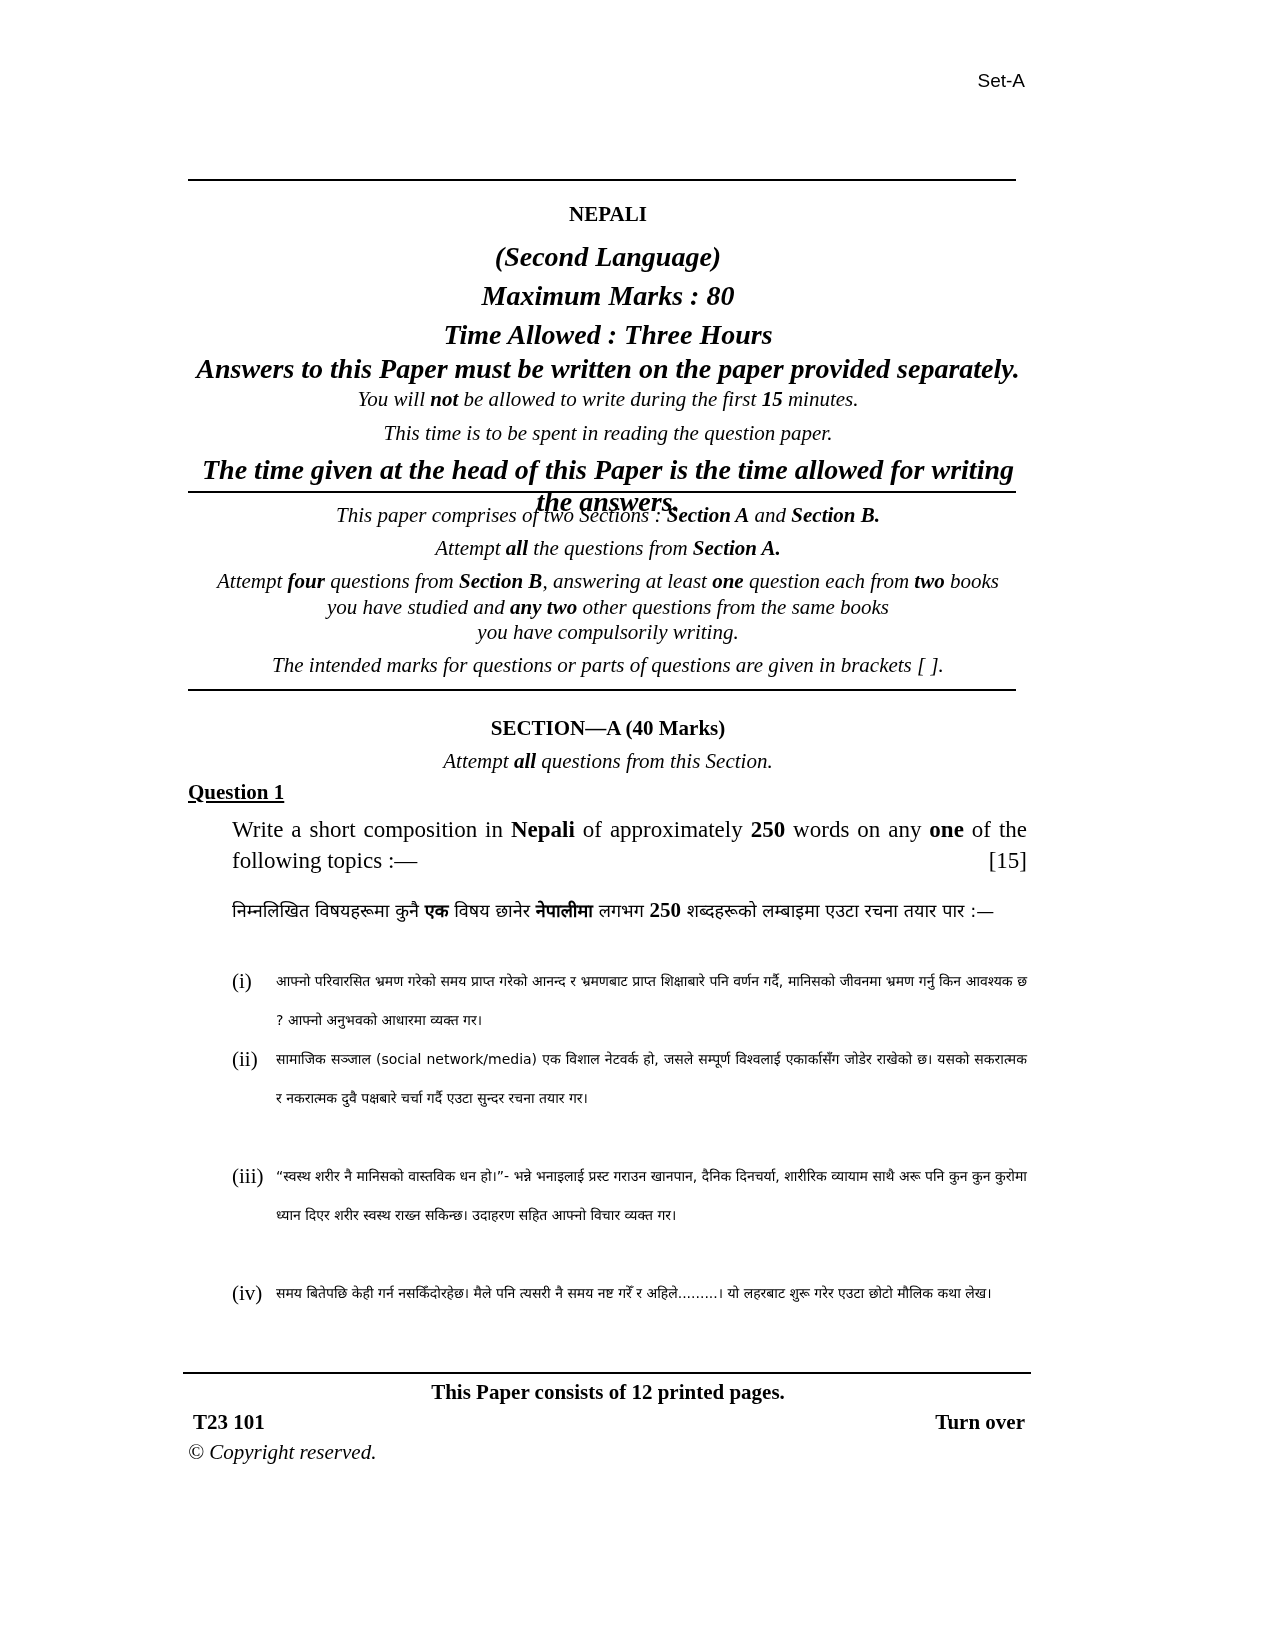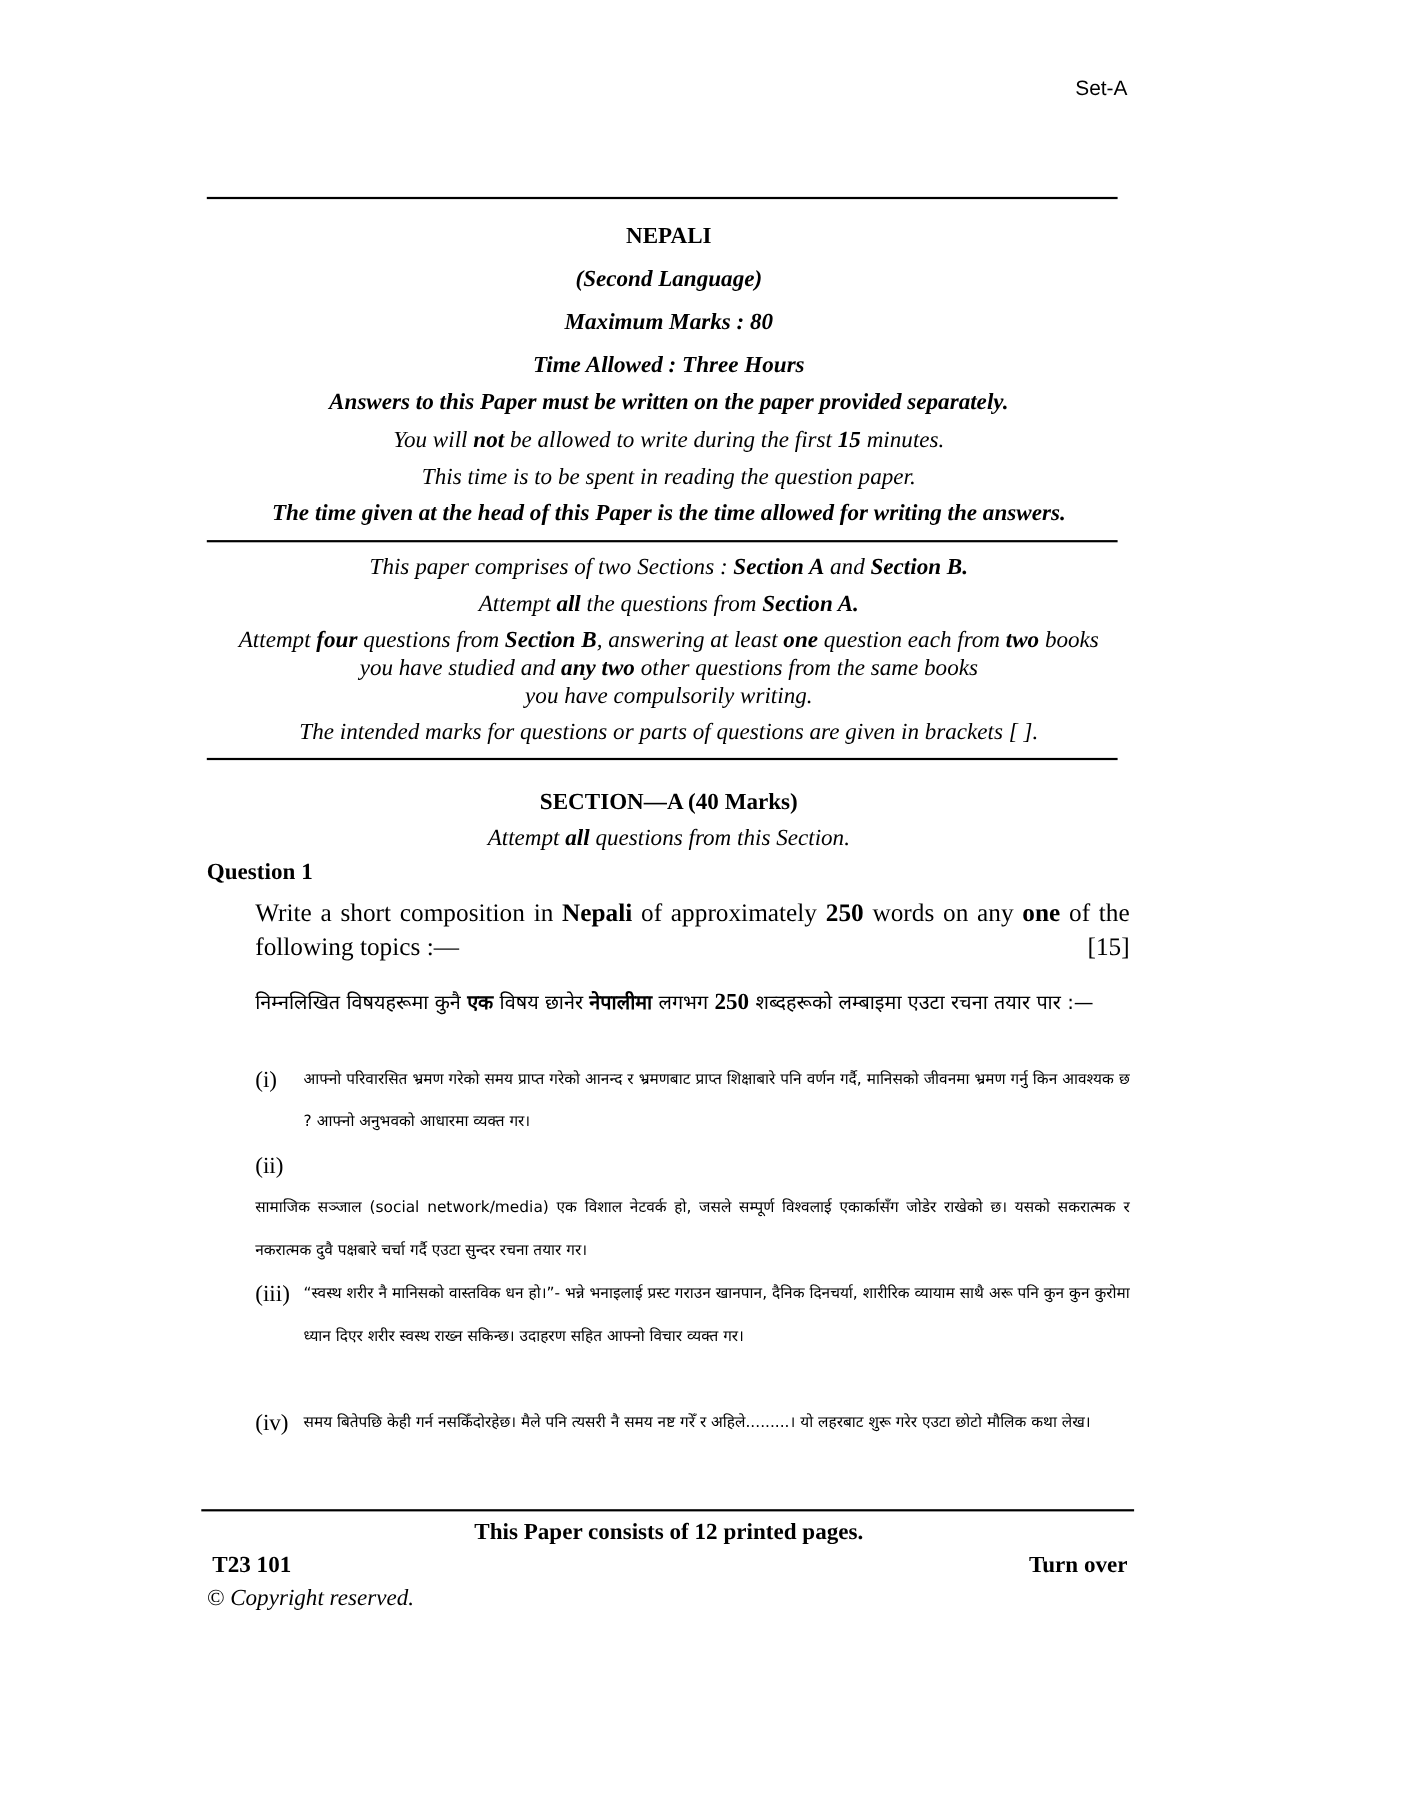--- a/index.html
+++ b/index.html
@@ -2,23 +2,23 @@
 <html><head>
 <meta charset="utf-8">
 <style>
   html, body { margin: 0; padding: 0; background: #ffffff; }
   body { width: 1275px; height: 1651px; position: relative; overflow: hidden; color: #000; font-family: "Liberation Serif", serif; }
   .abs { position: absolute; }
   .center { left: 188px; width: 840px; text-align: center; }
   .rule { position: absolute; height: 2px; background: #000; }
   .set { right: 250px; top: 70px; font-family: "Liberation Sans", sans-serif; font-size: 19px; }
   .title { font-weight: bold; font-size: 21px; }
-  .bi { font-weight: bold; font-style: italic; font-size: 21px; }
+  .bi { font-weight: bold; font-style: italic; font-size: 28px; }
   .it { font-style: italic; font-size: 21px; }
-  .q-head { left: 188px; top: 780px; font-weight: bold; font-size: 21px; }
+  .q-head { left: 188px; top: 780px; font-weight: bold; font-size: 21px; text-decoration: underline; }
   .para { left: 232px; width: 795px; font-size: 23px; line-height: 31px; text-align: justify; }
   .np { font-family: "DejaVu Sans", sans-serif; font-size: 18px; line-height: 53px; }
   .item { left: 232px; width: 795px; display: flex; }
   .item .num { width: 44px; flex: none; font-size: 21px; line-height: 39px; }
   .item .txt { flex: 1; font-family: "DejaVu Sans", sans-serif; font-size: 14px; line-height: 39px; text-align: justify; }
   .marks { float: right; }
   .footer-l { left: 193px; top: 1410px; font-weight: bold; font-size: 21px; }
   .footer-r { right: 250px; top: 1410px; font-weight: bold; font-size: 21px; }
   .copy { left: 188px; top: 1440px; font-style: italic; font-size: 21px; }
 </style>
@@ -55,21 +55,21 @@
 <div class="abs q-head">Question 1</div>
 
 <div class="abs para" style="top:814px;"><span>Write a short composition in </span><b>Nepali</b><span> of approximately </span><b>250</b><span> words on any </span><b>one</b><span> of the following topics :—</span><span class="marks">[15]</span></div>
 
 <div class="abs para np" style="top:884px;"><span>निम्नलिखित विषयहरूमा कुनै </span><b>एक</b><span> विषय छानेर </span><b>नेपालीमा</b><span> लगभग </span><b style="font-family:'Liberation Serif',serif;font-size:21px;">250</b><span> शब्दहरूको लम्बाइमा एउटा रचना तयार पार :—</span></div>
 
 <div class="abs item" style="top:962px;">
   <span class="num">(i)</span>
   <span class="txt">आफ्नो परिवारसित भ्रमण गरेको समय प्राप्त गरेको आनन्द र भ्रमणबाट प्राप्त शिक्षाबारे पनि वर्णन गर्दै, मानिसको जीवनमा भ्रमण गर्नु किन आवश्यक छ ? आफ्नो अनुभवको आधारमा व्यक्त गर।</span>
 </div>
-<div class="abs item" style="top:1040px;flex-direction:column;">
+<div class="abs item" style="top:1040px;">
   <span class="num">(ii)</span>
   <span class="txt">सामाजिक सञ्जाल (social network/media) एक विशाल नेटवर्क हो, जसले सम्पूर्ण विश्वलाई एकार्कासँग जोडेर राखेको छ। यसको सकरात्मक र नकरात्मक दुवै पक्षबारे चर्चा गर्दै एउटा सुन्दर रचना तयार गर।</span>
 </div>
 <div class="abs item" style="top:1157px;">
   <span class="num">(iii)</span>
   <span class="txt">“स्वस्थ शरीर नै मानिसको वास्तविक धन हो।”- भन्ने भनाइलाई प्रस्ट गराउन खानपान, दैनिक दिनचर्या, शारीरिक व्यायाम साथै अरू पनि कुन कुन कुरोमा ध्यान दिएर शरीर स्वस्थ राख्न सकिन्छ। उदाहरण सहित आफ्नो विचार व्यक्त गर।</span>
 </div>
 <div class="abs item" style="top:1274px;">
   <span class="num">(iv)</span>
   <span class="txt">समय बितेपछि केही गर्न नसकिँदोरहेछ। मैले पनि त्यसरी नै समय नष्ट गरेँ र अहिले.........। यो लहरबाट शुरू गरेर एउटा छोटो मौलिक कथा लेख।</span>

